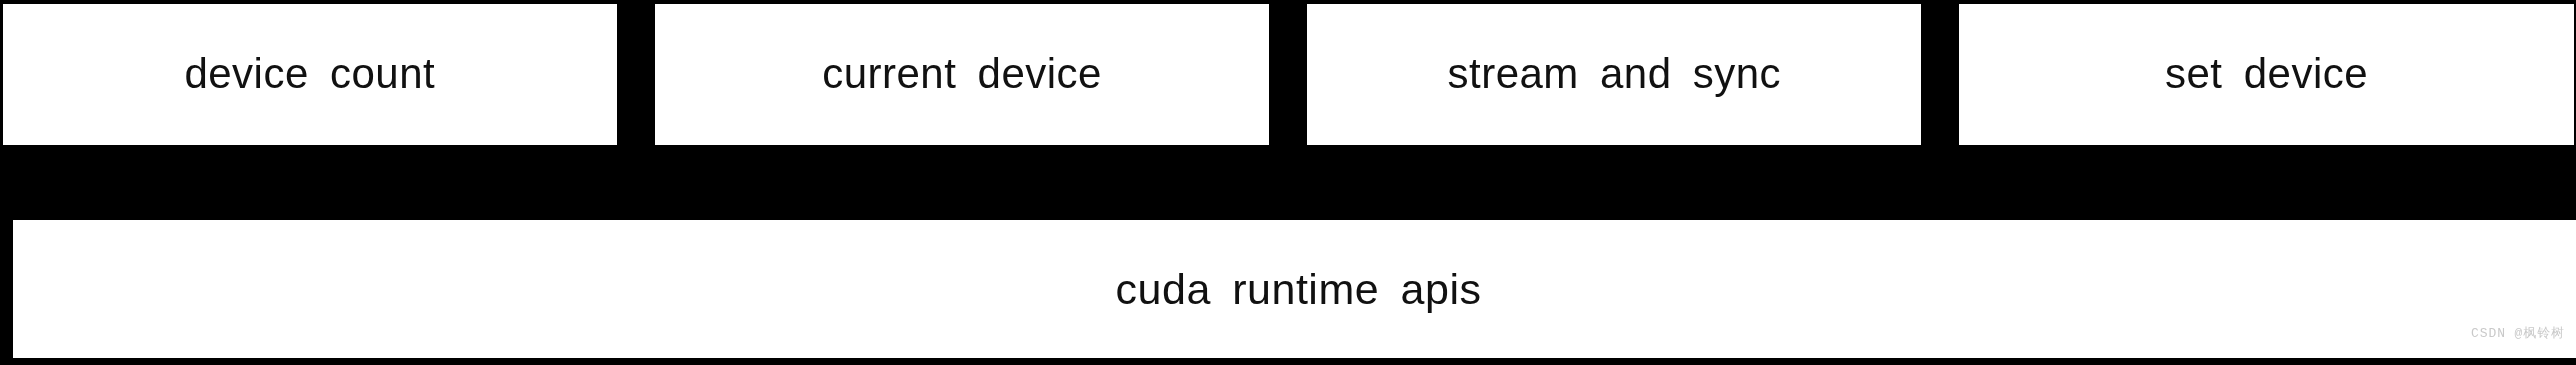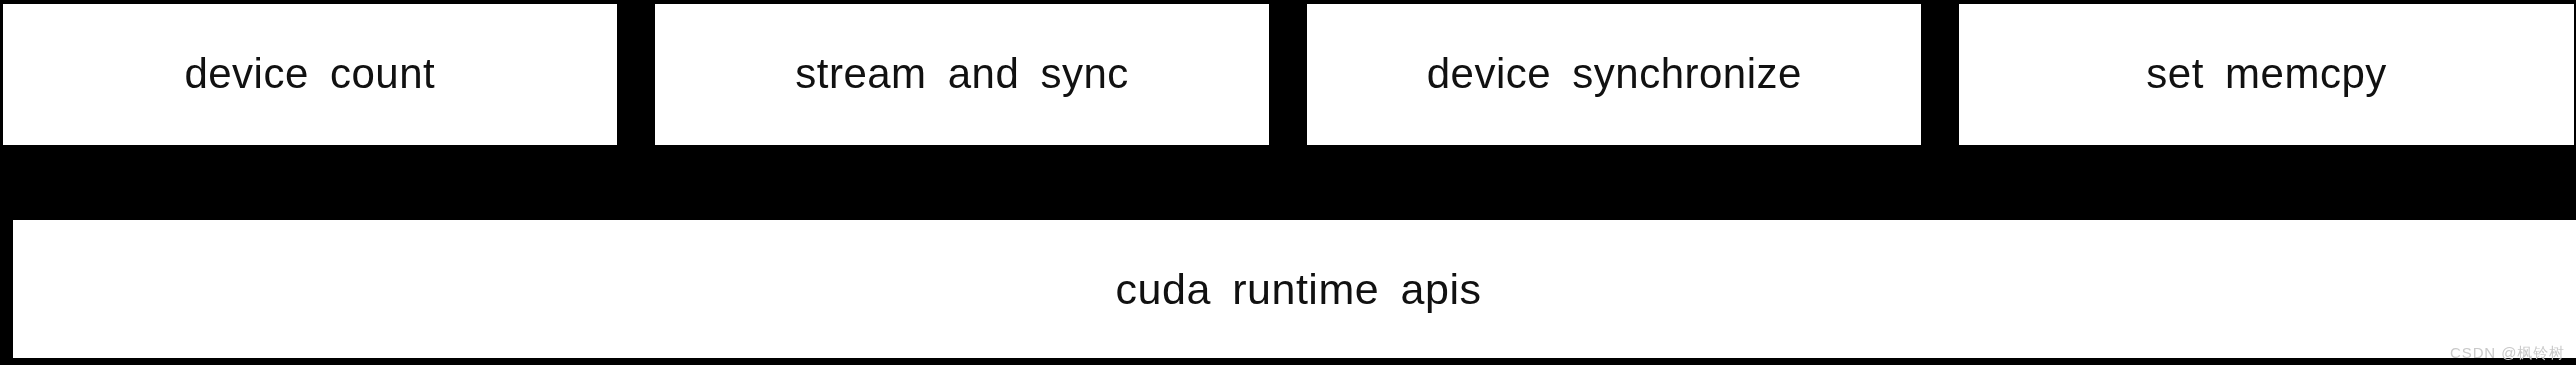--- a/index.html
+++ b/index.html
@@ -52,45 +52,46 @@
     color:var(--box-text);
     font-size:43px;
     font-weight:400;
     letter-spacing:0.5px;
     word-spacing:9px;
     white-space:nowrap;
   }
   .watermark{
     position:absolute;
     right:11px;
-    bottom:2px;
+    bottom:23px;
     color:var(--watermark);
-    font-size:15px;
+    font-size:13px;
     font-weight:400;
     letter-spacing:0.9px;
     white-space:nowrap;
+    font-family:Liberation Mono, monospace;
   }
 </style>
 </head>
 <body>
 
 <div class="canvas">
 
   <div class="top-row">
     <div class="api-box">
       <span class="label">device count</span>
     </div>
     <div class="api-box">
+      <span class="label">current device</span>
+    </div>
+    <div class="api-box">
       <span class="label">stream and sync</span>
     </div>
     <div class="api-box">
-      <span class="label">device synchronize</span>
-    </div>
-    <div class="api-box">
-      <span class="label">set memcpy</span>
+      <span class="label">set device</span>
     </div>
   </div>
 
   <div class="bottom-box">
     <span class="label">cuda runtime apis</span>
   </div>
 
   <span class="watermark">CSDN @枫铃树</span>
 
 </div>

